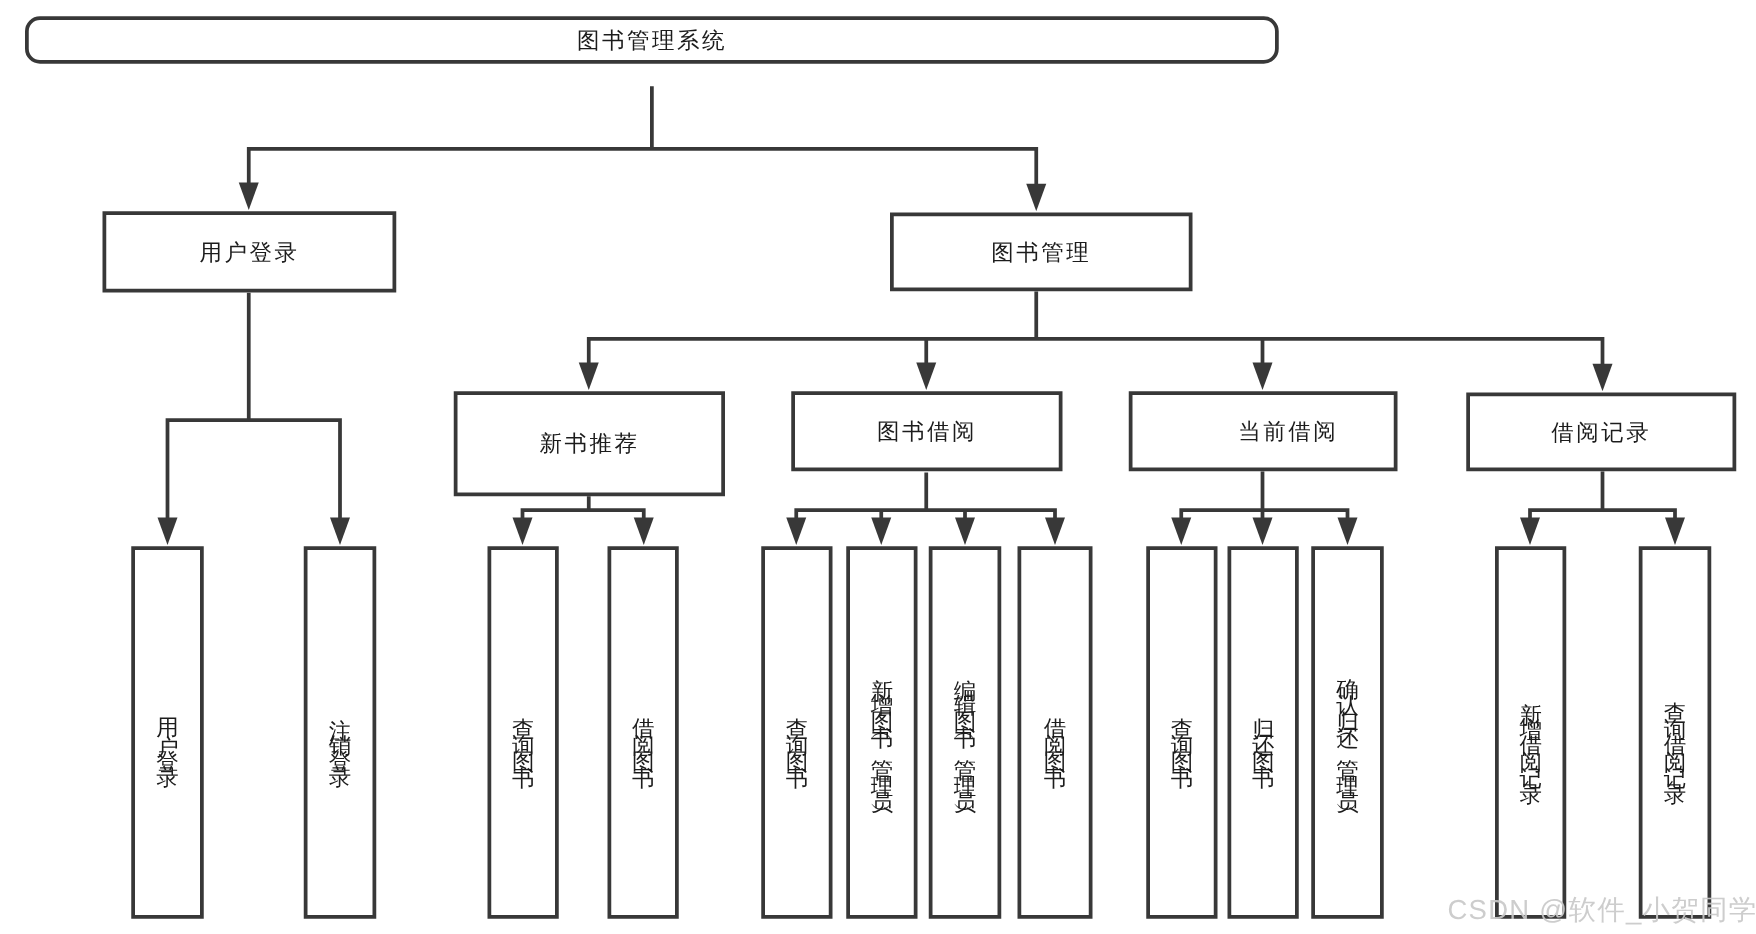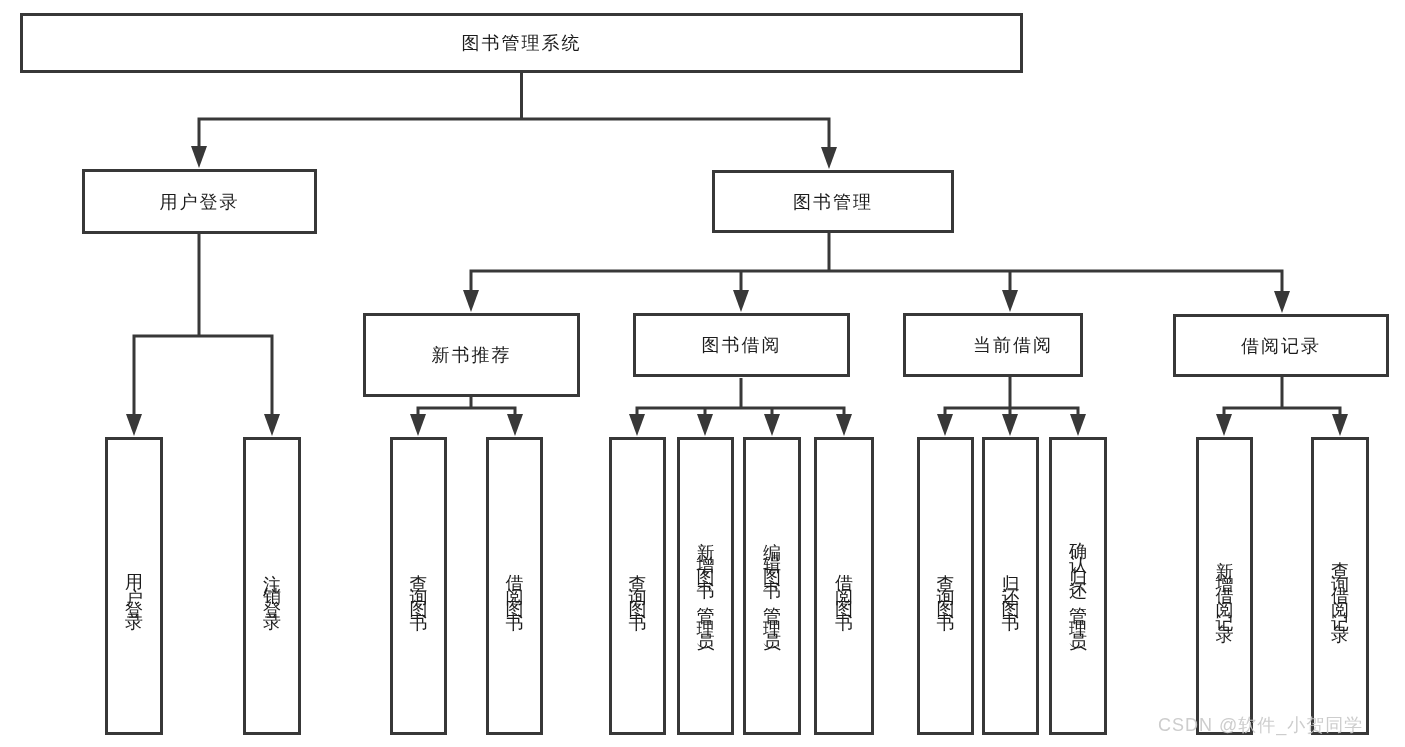--- a/index.html
+++ b/index.html
@@ -51,21 +51,21 @@
     writing-mode: vertical-rl;
     text-orientation: mixed;
     letter-spacing: 13px;
     line-height: 1;
     font-size: 18px;
   }
   .watermark {
     position: absolute;
     left: 1158px;
     top: 713px;
-    font-size: 18px;
+    font-size: 22px;
     letter-spacing: 1px;
     color: var(--watermark, #c9c9c9);
     opacity: 0.92;
     white-space: nowrap;
     z-index: 5;
   }
 </style>
 </head>
 <body>
 
@@ -104,38 +104,38 @@
       <polygon points="764,414 780,414 772,436"></polygon>
       <polygon points="836,414 852,414 844,436"></polygon>
       <polygon points="937,414 953,414 945,436"></polygon>
       <polygon points="1002,414 1018,414 1010,436"></polygon>
       <polygon points="1070,414 1086,414 1078,436"></polygon>
       <polygon points="1216,414 1232,414 1224,436"></polygon>
       <polygon points="1332,414 1348,414 1340,436"></polygon>
     </g>
   </svg>
 
-  <div class="node" style="left:20px; top:13px; width:1003px; height:60px;">
+  <div class="node" style="left:20px; top:13px; width:1003px; height:38px;border-radius:12px;">
     <span>图书管理系统</span>
   </div>
 
   <div class="node" style="left:82px; top:169px; width:235px; height:65px;">
     <span>用户登录</span>
   </div>
   <div class="node" style="left:712px; top:170px; width:242px; height:63px;">
     <span>图书管理</span>
   </div>
 
   <div class="node" style="left:363px; top:313px; width:217px; height:84px;align-items:center;">
     <span>新书推荐</span>
   </div>
   <div class="node" style="left:633px; top:313px; width:217px; height:64px;">
     <span>图书借阅</span>
   </div>
-  <div class="node" style="left:903px; top:313px; width:180px; height:64px;padding-left:40px;">
+  <div class="node" style="left:903px; top:313px; width:215px; height:64px;padding-left:40px;">
     <span>当前借阅</span>
   </div>
   <div class="node" style="left:1173px; top:314px; width:216px; height:63px;">
     <span>借阅记录</span>
   </div>
 
   <div class="node leaf" style="left:105px; top:437px; width:58px; height:298px;">
     <span class="vtext">用户登录</span>
   </div>
   <div class="node leaf" style="left:243px; top:437px; width:58px; height:298px;">

